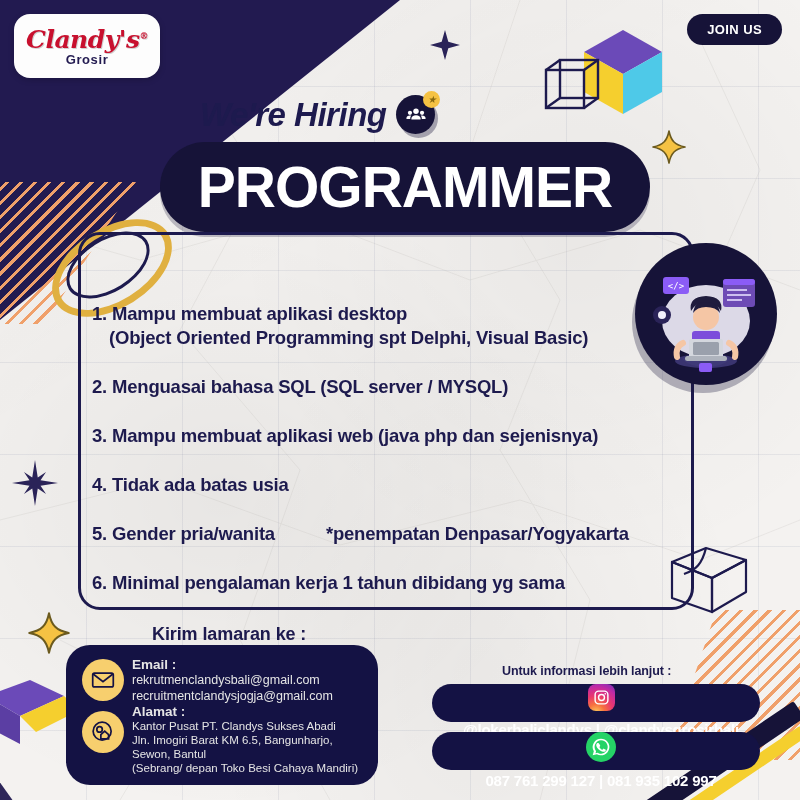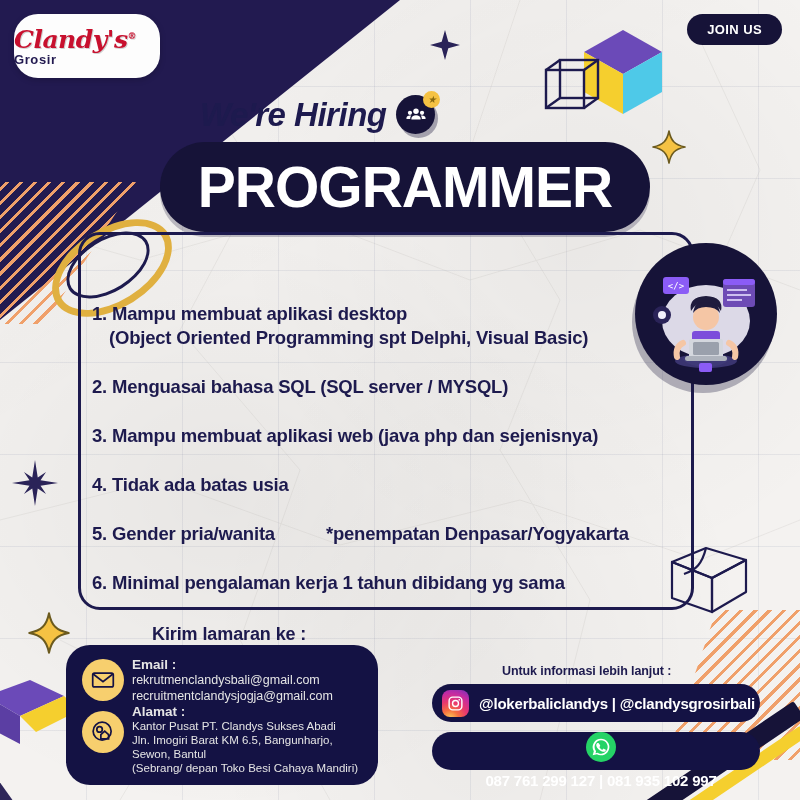--- a/index.html
+++ b/index.html
@@ -39,23 +39,23 @@
   
   .wedge-bl{
     position:absolute;left:-40px;bottom:-36px;width:150px;height:150px;
     background:#221a50;
     clip-path:polygon(0 40px, 78px 150px, 0 150px);
     opacity:.95;
   }
   
   .logo-card{
     position:absolute;left:14px;top:14px;width:146px;height:64px;
-    background:#fdfdfd;border-radius:24px;
+    background:#fdfdfd;border-radius:16px;
     box-shadow:0 2px 6px rgba(0,0,0,.18);
-    display:flex;flex-direction:column;align-items:flex-start;justify-content:center;
+    display:flex;flex-direction:column;align-items:center;justify-content:center;
   }
   .logo-main{
     font-family:"DejaVu Serif", serif;
     font-style:italic;font-weight:bold;font-size:25px;color:#c8102e;
     letter-spacing:-.5px;line-height:1;position:relative;
     text-shadow:1px 1px 0 rgba(0,0,0,.18);
   }
   .logo-reg{font-size:9px;vertical-align:super;}
   .logo-sub{
     font-size:13px;font-weight:bold;color:#221a50;letter-spacing:.6px;
@@ -172,21 +172,21 @@
   .cc-val{font-size:12.5px;line-height:1.22;}
   .cc-addr{font-size:11.5px;line-height:1.2;}
   .untuk{
     position:absolute;left:502px;top:664px;
     font-size:12.5px;font-weight:bold;color:#1d1a4e;letter-spacing:-.1px;
   }
   .pill-social{
     position:absolute;height:38px;border-radius:19px;background:#141244;
     display:flex;align-items:center;gap:10px;padding-left:10px;
   }
-  .pill-ig{left:432px;top:684px;width:318px;}
+  .pill-ig{left:432px;top:684px;width:318px;flex-direction:column;}
   .pill-wa{left:432px;top:732px;width:318px;flex-direction:column;}
   .pill-social .txt{color:#fff;font-size:15px;font-weight:bold;letter-spacing:-.2px;}
   .ig-badge{
     width:27px;height:27px;border-radius:8px;flex:0 0 27px;
     background:radial-gradient(circle at 30% 107%, #fdd35c 0%, #f7713f 25%,
       #e8376f 50%, #c32aa3 75%, #7232bd 100%);
     display:flex;align-items:center;justify-content:center;
   }
   .wa-badge{
     width:30px;height:30px;border-radius:50%;flex:0 0 30px;background:#25d366;

